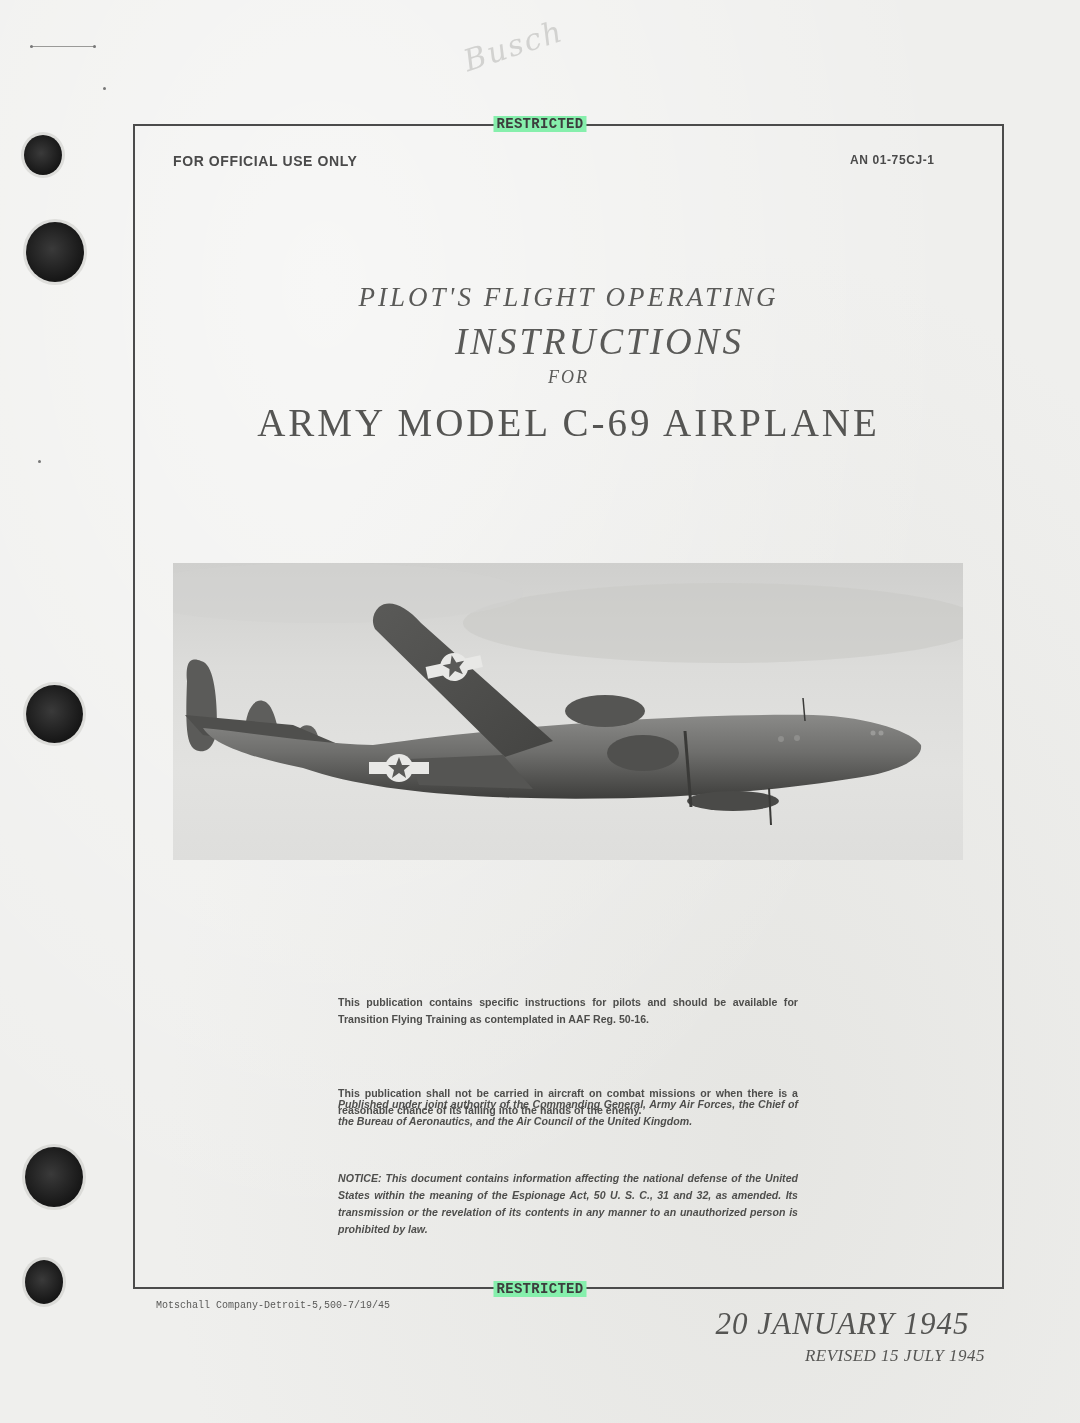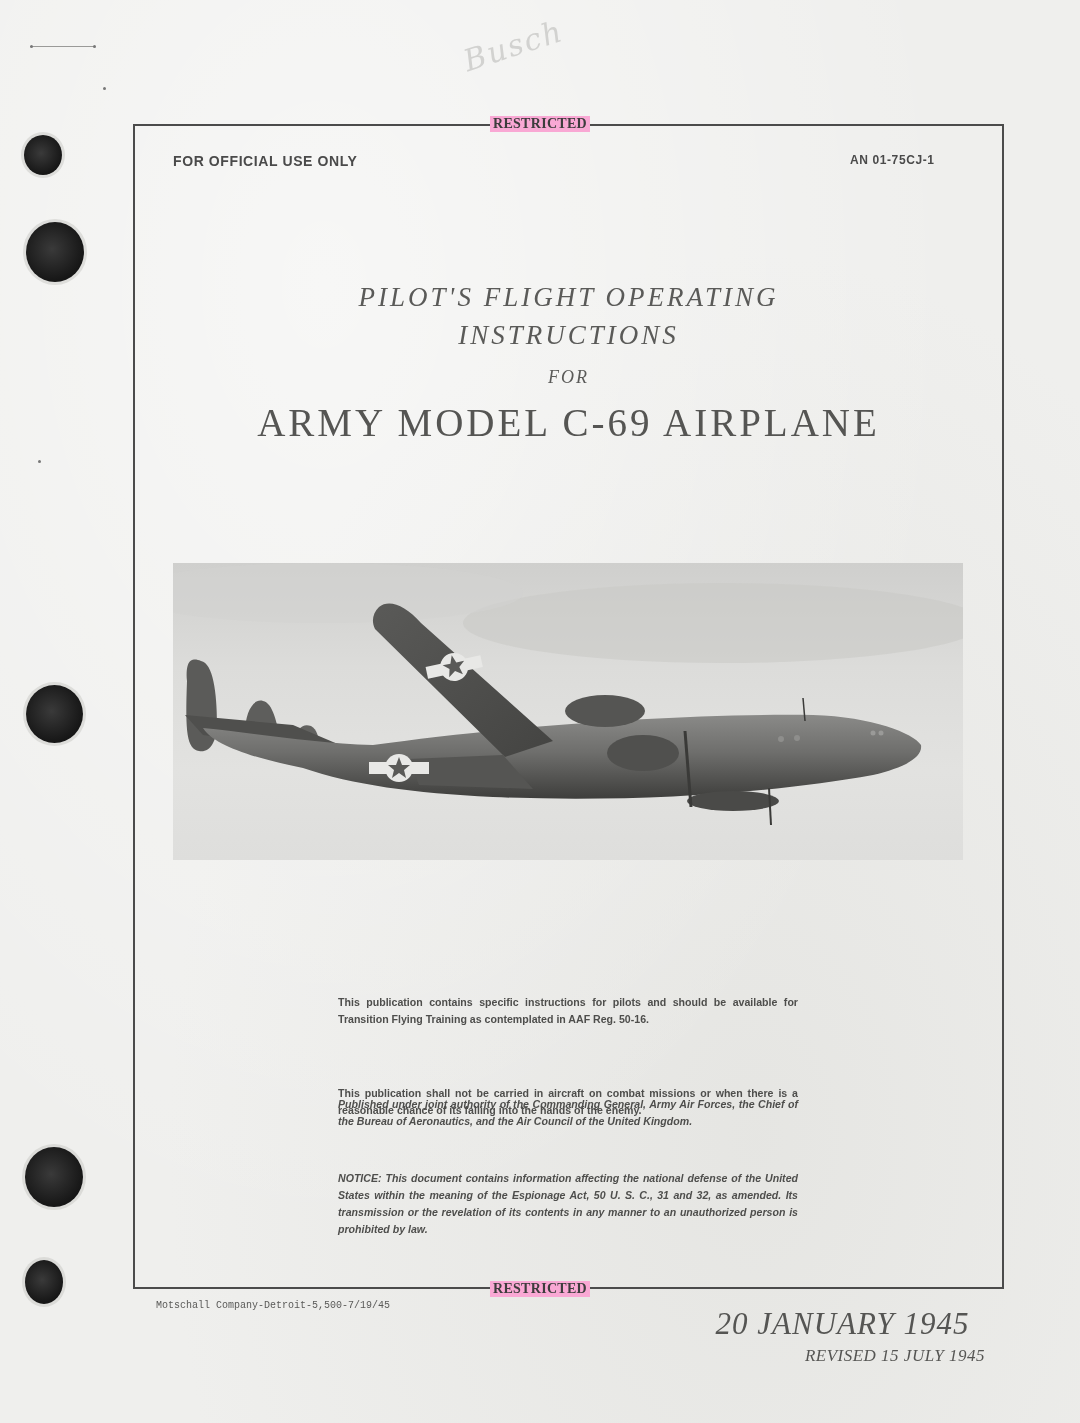--- a/index.html
+++ b/index.html
@@ -27,39 +27,39 @@
       font-size: 30px; color: #d2d2d0; transform: rotate(-18deg);
       letter-spacing: 2px;
     }
 
     .frame {
       position: absolute; left: 133px; top: 124px; width: 871px; height: 1165px;
       border: 2px solid #4b4b4b; border-top-width: 2px; box-sizing: border-box;
     }
     .restricted {
       position: absolute; left: 50%; transform: translateX(-50%);
-      background: #f9a8d4; padding: 0 3px;
-      font-family: Liberation Serif, serif; font-weight: bold;
+      background: #86efac; padding: 0 3px;
+      font-family: Liberation Mono, monospace; font-weight: bold;
       font-size: 14px; letter-spacing: 0.3px; color: #3d3d3d;
     }
     .restricted.top { top: 116px; }
     .restricted.bottom { top: 1281px; }
 
     .header-left {
       left: 173px; top: 153px; font-family: "Liberation Sans", sans-serif;
       font-weight: bold; font-size: 14px; color: #4a4a4a; letter-spacing: 0.6px;
     }
     .header-right {
       left: 850px; top: 153px; font-family: "Liberation Sans", sans-serif;
       font-weight: bold; font-size: 12px; color: #4a4a4a; letter-spacing: 0.6px;
     }
 
     .title-block { left: 133px; width: 871px; text-align: center; font-family: "Liberation Serif", serif; color: #5a5a58; }
     .t1 { top: 282px; font-style: italic; font-size: 27px; letter-spacing: 3px; }
-    .t2 { top: 320px; font-style: italic; font-size: 27px; letter-spacing: 3px; }
+    .t2 { top: 320px; font-style: italic; font-size: 37px; letter-spacing: 3px; margin-left: 31px; }
     .t3 { top: 367px; font-style: italic; font-size: 18px; letter-spacing: 2px; }
     .t4 { top: 400px; font-size: 39px; letter-spacing: 3px; color: #555553; }
 
     .photo {
       position: absolute; left: 173px; top: 563px; width: 790px; height: 297px;
       background: linear-gradient(180deg, #cfcfcd 0%, #dcdcda 35%, #e2e2e0 70%, #dededc 100%);
       overflow: hidden;
     }
     .photo svg { position: absolute; left: 0; top: 0; }
 

